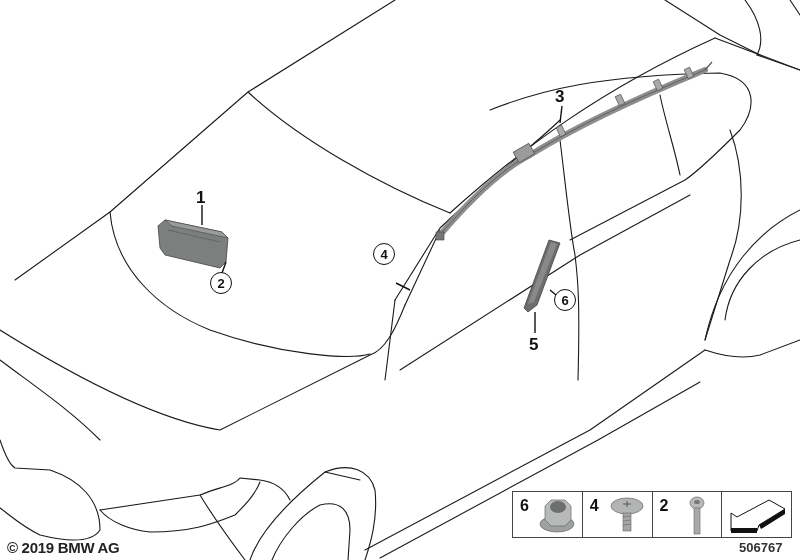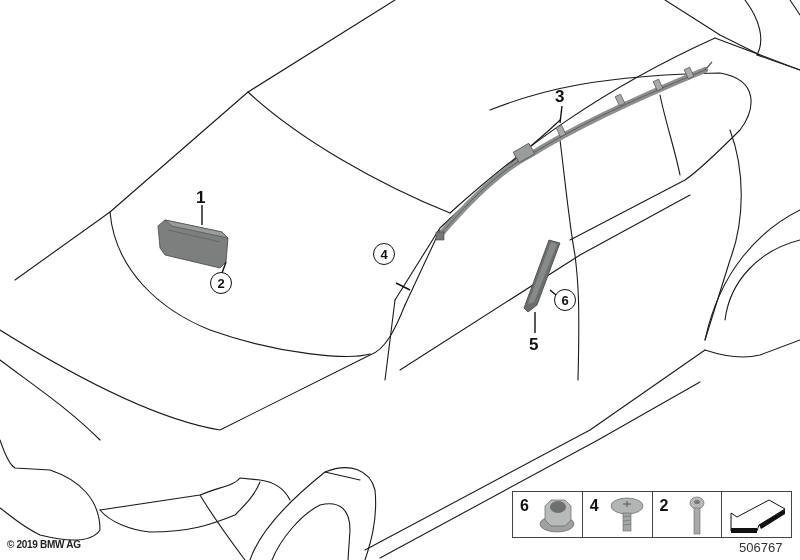--- a/index.html
+++ b/index.html
@@ -8,22 +8,22 @@
   .outline { fill: none; stroke: #1a1a1a; stroke-width: 1.1; stroke-linejoin: round; stroke-linecap: round; }
   .leader { stroke: #111; stroke-width: 1.4; }
   .callout-num { position: absolute; font-weight: bold; font-size: 17px; color: #111; line-height: 1; }
   .callout-circle { position: absolute; width: 22px; height: 22px; border: 1.4px solid #111; border-radius: 50%; box-sizing: border-box; background: #fff;
     display: flex; align-items: center; justify-content: center; font-size: 13px; font-weight: bold; color: #111; }
   #legend { position: absolute; left: 512px; top: 491px; width: 280px; height: 47px; border: 1px solid #444; display: flex; box-sizing: border-box; background: #fff; }
   .legend-cell { position: relative; flex: 1; border-right: 1px solid #444; }
   .legend-cell:last-child { border-right: none; }
   .legend-num { position: absolute; left: 7px; top: 5px; font-weight: bold; font-size: 16px; color: #111; }
   .legend-icon { position: absolute; left: 22px; top: 2px; }
-  #copyright { position: absolute; left: 7px; top: 539px; font-size: 10px; font-weight: bold; color: #222; letter-spacing: -0.3px; }
-  #drawing-id { position: absolute; left: 739px; top: 540px; font-size: 13px; color: #333; }
+  #copyright { position: absolute; left: 7px; top: 539px; font-size: 15px; font-weight: bold; color: #222; letter-spacing: -0.3px; }
+  #drawing-id { position: absolute; left: 739px; top: 540px; font-size: 13px; color: #333; font-weight: bold; }
 </style>
 </head>
 <body>
 
 <svg id="diagram" viewBox="0 0 800 560" xmlns="http://www.w3.org/2000/svg">
 
   <g>
     <path class="outline" d="M15,280 L110,212 L248,92 L395,0"></path>
     <path class="outline" d="M248,92 C300,140 380,185 450,213"></path>
     <path class="outline" d="M110,212 C115,270 160,310 210,330 C280,355 350,360 370,354"></path>

